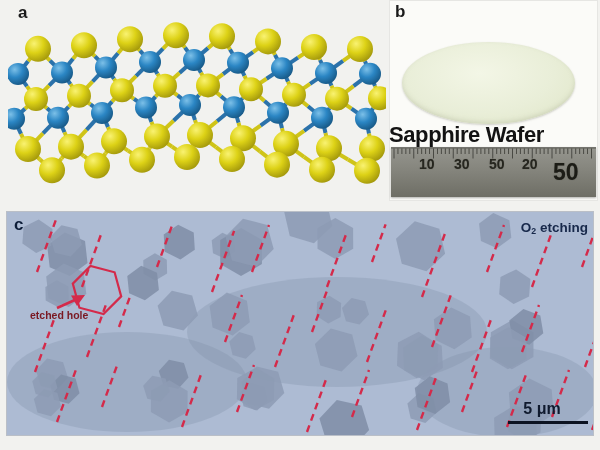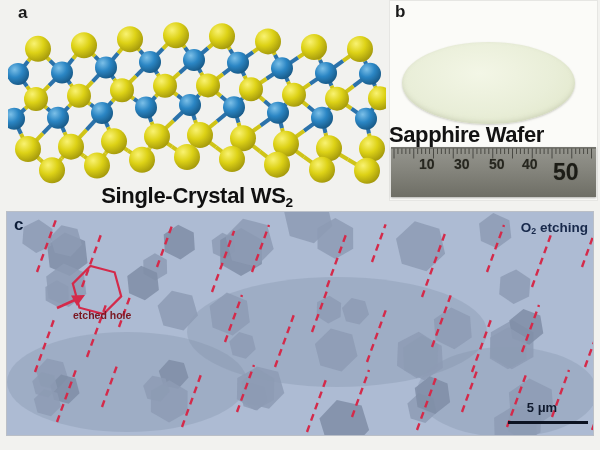--- a/index.html
+++ b/index.html
@@ -37,23 +37,23 @@
   .ruler-num-big{position:absolute;top:12px;font-size:23px;color:#1c1c16;font-weight:600;
                  text-shadow:0 0 1px rgba(60,60,50,.5);}
 
   
   #panel-c{position:absolute;left:7px;top:212px;width:586px;height:223px;
            outline:1px solid rgba(130,140,160,.5);}
   #sem-svg{position:absolute;left:0;top:0;}
   #c-label{left:7px;top:4px;color:#0d1d38;}
   #o2-label{position:absolute;right:5px;top:8px;font-size:13.5px;font-weight:600;color:#17284a;}
   .sub2{font-size:0.65em;vertical-align:-0.18em;}
-  #hole-label{position:absolute;left:23px;top:97px;font-size:10.5px;font-weight:600;color:#7a1822;margin-left:43px;}
+  #hole-label{position:absolute;left:23px;top:97px;font-size:10.5px;font-weight:600;color:#7a1822;}
   #scale-text{position:absolute;left:495px;top:188px;width:80px;text-align:center;
-              font-size:13px;font-weight:600;color:#101a2e;}
+              font-size:16px;font-weight:600;color:#101a2e;}
   #scale-bar{position:absolute;left:501px;top:209px;width:80px;height:3px;background:#0c1322;}
 </style>
 </head>
 <body>
 
 <div id="page">
 
   <div id="panel-a">
     <div id="a-label" class="panel-letter">a</div>
     <svg id="crystal-svg" width="378" height="172" viewBox="0 0 378 172">
@@ -277,21 +277,20 @@
         <circle cx="364" cy="136.5851138967584" r="13" fill="url(#gS)"></circle>
         <circle cx="44" cy="158.22390410210417" r="13" fill="url(#gS)"></circle>
         <circle cx="89" cy="153.5962120172576" r="13" fill="url(#gS)"></circle>
         <circle cx="134" cy="147.84589552489888" r="13" fill="url(#gS)"></circle>
         <circle cx="179" cy="145.01718281993442" r="13" fill="url(#gS)"></circle>
         <circle cx="224" cy="147.0995226034765" r="13" fill="url(#gS)"></circle>
         <circle cx="269" cy="152.62839422258938" r="13" fill="url(#gS)"></circle>
         <circle cx="314" cy="157.7153128403519" r="13" fill="url(#gS)"></circle>
         <circle cx="359" cy="158.78262151796994" r="13" fill="url(#gS)"></circle>
       </svg>
-    <div id="a-caption"><span>Single-Crystal WS</span><span class="subscript">2</span></div>
   </div>
 
   <div id="panel-b">
     <div id="b-label" class="panel-letter">b</div>
 
 
     <div id="wafer"></div>
     <div id="wafer-label">Sapphire Wafer</div>
 
     <div id="ruler">
@@ -345,21 +344,21 @@
           <line x1="180.75" y1="1.5" x2="180.75" y2="11.5" stroke="#2e2e28" stroke-width="0.9" opacity="0.8"></line>
           <line x1="184.70000000000002" y1="1.5" x2="184.70000000000002" y2="7" stroke="#2e2e28" stroke-width="0.9" opacity="0.8"></line>
           <line x1="188.65" y1="1.5" x2="188.65" y2="7" stroke="#2e2e28" stroke-width="0.9" opacity="0.8"></line>
           <line x1="192.60000000000002" y1="1.5" x2="192.60000000000002" y2="7" stroke="#2e2e28" stroke-width="0.9" opacity="0.8"></line>
           <line x1="196.55" y1="1.5" x2="196.55" y2="7" stroke="#2e2e28" stroke-width="0.9" opacity="0.8"></line>
           <line x1="200.5" y1="1.5" x2="200.5" y2="11.5" stroke="#2e2e28" stroke-width="0.9" opacity="0.8"></line>
         </svg>
       <span class="ruler-num" style="left:28px">10</span>
       <span class="ruler-num" style="left:63px">30</span>
       <span class="ruler-num" style="left:98px">50</span>
-      <span class="ruler-num" style="left:131px">40</span>
+      <span class="ruler-num" style="left:131px">20</span>
       <span class="ruler-num-big" style="left:162px">50</span>
     </div>
   </div>
 
   <div id="panel-c">
     <svg id="sem-svg" width="586" height="223" viewBox="0 0 586 223">
         <rect x="0" y="0" width="586" height="223" fill="#adbbd3"></rect>
         <ellipse cx="120" cy="170" rx="120" ry="50" fill="#7f8da6" opacity="0.3"></ellipse>
         <ellipse cx="330" cy="120" rx="150" ry="55" fill="#7f8da6" opacity="0.3"></ellipse>
         <ellipse cx="500" cy="180" rx="90" ry="45" fill="#7f8da6" opacity="0.3"></ellipse>

